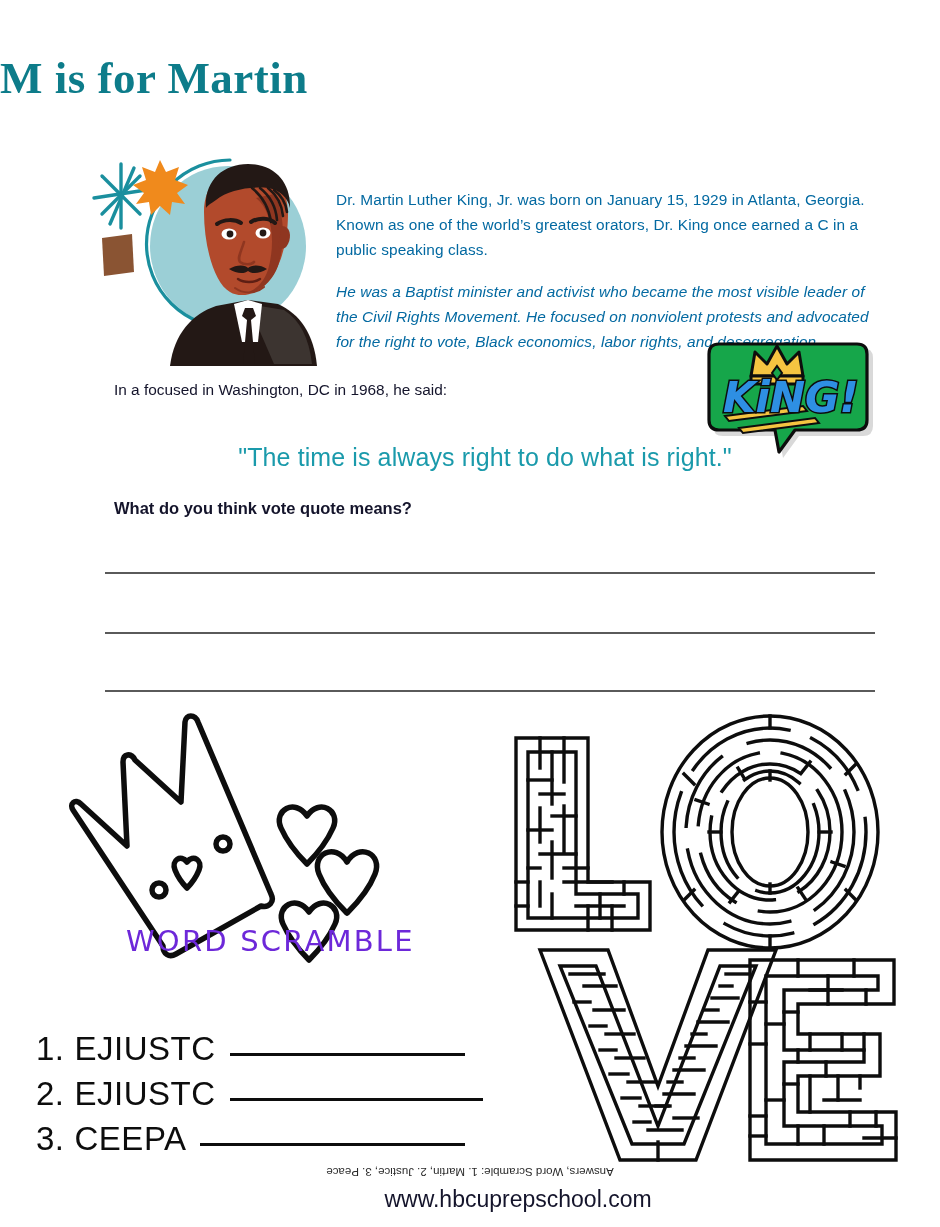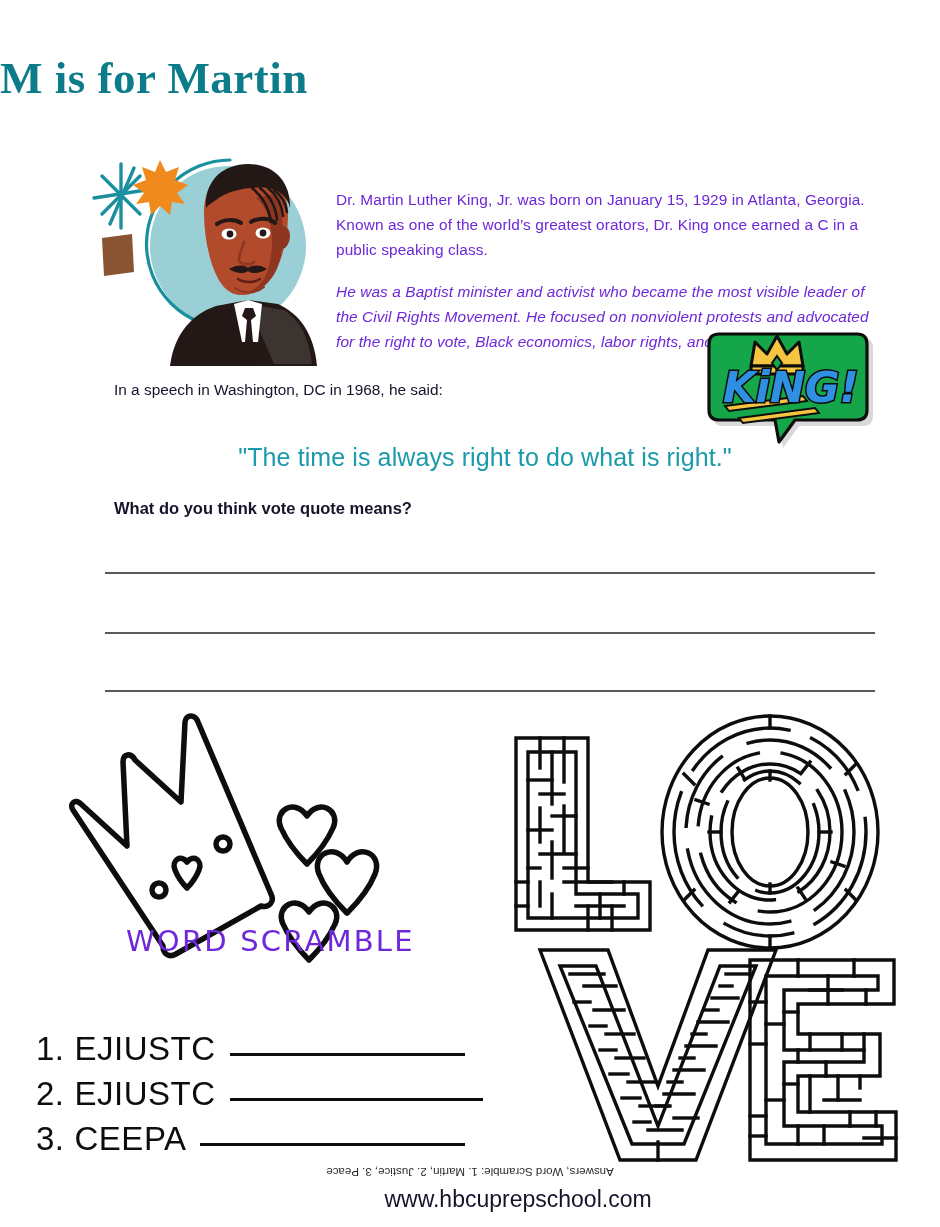--- a/index.html
+++ b/index.html
@@ -45,41 +45,41 @@
   }
   #portrait-svg { display:block; }
 
   
   .body-para {
     position: absolute;
     left: 336px;
     width: 540px;
     font-size: 15.4px;
     line-height: 25px;
-    color: #6d28d9;
+    color: #0369a1;
     letter-spacing: 0.1px;
     margin-top: 48px;
   }
   #para-1 { top: 139px; }
   #para-2 { top: 231px; font-style: italic; }
 
   
   #speech-intro {
     position: absolute;
     left: 114px;
     top: 381px;
     font-size: 15.4px;
     color: #14142b;
   }
 
   
   #king-badge {
     position: absolute;
     left: 703px;
-    top: 330px;
+    top: 340px;
     width: 172px;
     height: 118px;
   }
 
   
   #quote-text {
     position: absolute;
     left: 0;
     top: 443px;
     width: 940px;
@@ -253,21 +253,21 @@
 
       <path d="M150 141 C156 145 166 145 172 141" stroke="#5e1f14" stroke-width="2.4" fill="none" stroke-linecap="round"></path>
 
       <path d="M147 150 C155 156 168 156 176 149" stroke="#8f3620" stroke-width="2" fill="none" stroke-linecap="round"></path>
     </svg>
   </div>
 
   <p class="body-para" id="para-1">Dr. Martin Luther King, Jr. was born on January 15, 1929 in Atlanta, Georgia.  Known as one of the world’s greatest orators, Dr. King once earned a C in a public speaking class.</p>
   <p class="body-para" id="para-2">He was a Baptist minister and activist who became the most visible leader of the Civil Rights Movement. He focused on nonviolent protests and advocated for the right to vote, Black economics, labor rights, and desegregation.</p>
 
-  <div id="speech-intro">In a speech in Washington, DC in 1968, he said:</div>
+  <div id="speech-intro">In a focused in Washington, DC in 1968, he said:</div>
 
   <div id="king-badge">
     <svg width="172" height="118" viewBox="0 0 172 118" xmlns="http://www.w3.org/2000/svg">
 
       <path d="M10 18 q0 -10 10 -10 h140 q10 0 10 10 v68 q0 10 -10 10 h-64 l-16 22 -4 -22 h-56 q-10 0 -10 -10 z" fill="#d9d9d9"></path>
 
       <path d="M6 14 q0 -10 10 -10 h138 q10 0 10 10 v66 q0 10 -10 10 h-62 l-16 22 -4 -22 h-56 q-10 0 -10 -10 z" fill="#16a64a" stroke="#0d0d0d" stroke-width="3.2" stroke-linejoin="round"></path>
 
       <g stroke="#0d0d0d" stroke-width="2">
         <path d="M22 76 L100 66 L104 71 L26 81 Z" fill="#f5c441"></path>

